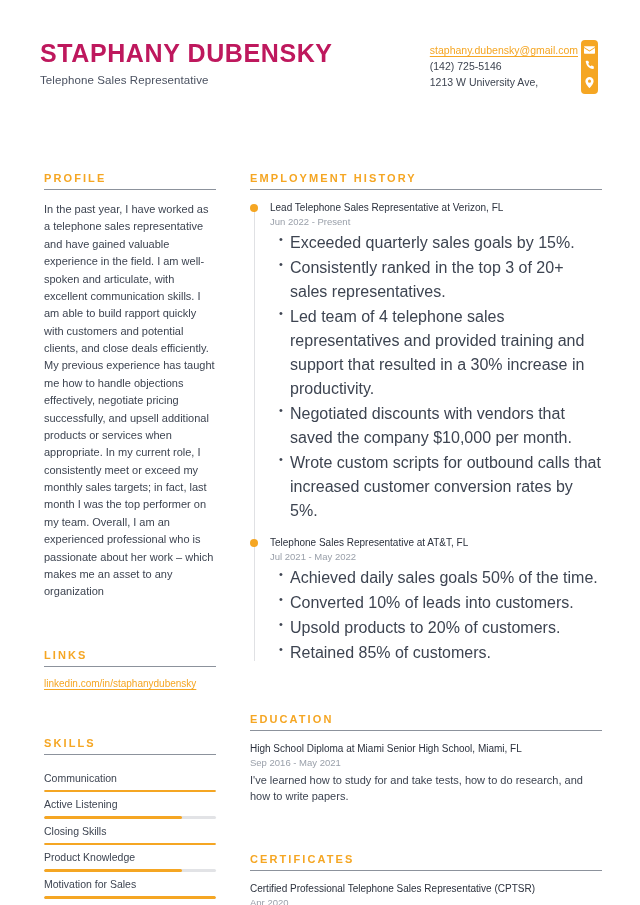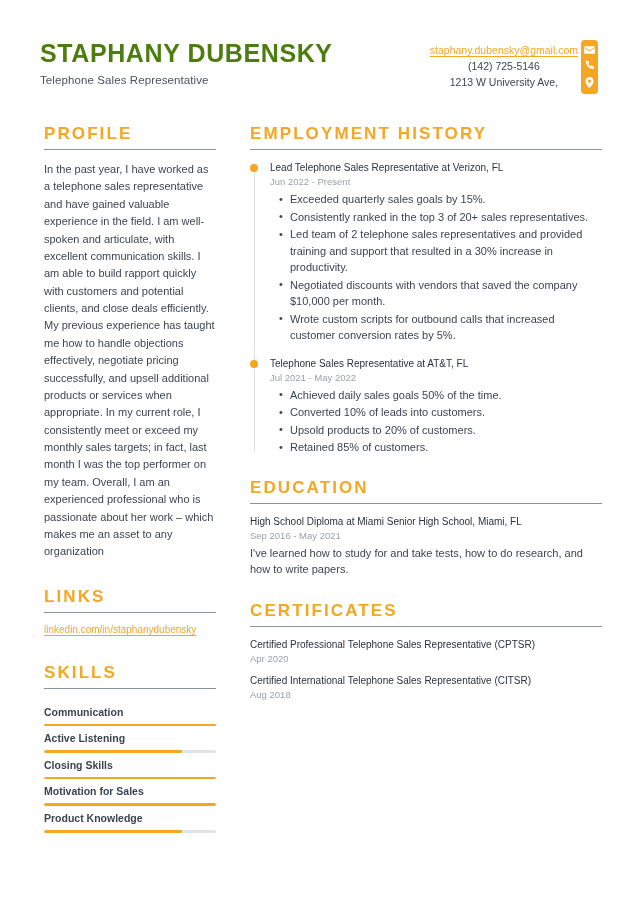--- a/index.html
+++ b/index.html
@@ -32,37 +32,37 @@
     height: 110px;
   }
   .name-block {
     position: absolute;
     left: 40px;
     top: 40px;
   }
   .name {
     font-size: 25px;
     font-weight: bold;
-    color: #4d7c0f;
+    color: #be185d;
     letter-spacing: 0.6px;
     line-height: 1.05;
     white-space: nowrap;
   }
   .job-title {
     font-size: 11.5px;
     color: #4a5160;
     margin-top: 8px;
     letter-spacing: 0.1px;
   }
 
   .contact-block {
     position: absolute;
     right: 62px;
     top: 43px;
-    text-align: center;
+    text-align: left;
     line-height: 1.52;
   }
   .contact-line {
     font-size: 10.5px;
     color: #3d4451;
     white-space: nowrap;
   }
   .contact-email {
     color: #f5a623;
     text-decoration: underline;
@@ -95,25 +95,26 @@
   }
   .right-col {
     position: absolute;
     left: 250px;
     top: 124px;
     width: 352px;
   }
 
   
   .sec-title {
-    font-size: 17px;
+    font-size: 11px;
     font-weight: bold;
     color: #f5a623;
     letter-spacing: 2.1px;
     text-transform: uppercase;
+    margin-top: 48px;
   }
   .sec-rule {
     border-bottom: 1.2px solid #8c929c;
     margin-top: 5px;
     margin-bottom: 11px;
   }
   .section { margin-bottom: 20px; }
 
   
   .profile-text {
@@ -133,21 +134,20 @@
   }
 
   
   .skill {
     padding-top: 6px;
   }
   .skill-label {
     font-size: 10.5px;
     color: #3d4451;
     margin-bottom: 6px;
-    font-weight: bold;
   }
   .skill-track {
     height: 2.6px;
     background: #e2e3e6;
     border-radius: 2px;
     overflow: hidden;
   }
   .skill-fill {
     height: 100%;
     background: #f5a623;
@@ -196,21 +196,21 @@
     line-height: 1.48;
     color: #3d4451;
     margin-top: 3px;
   }
   ul.bullets {
     margin: 3px 0 0 0;
     padding-left: 20px;
     list-style: none;
   }
   ul.bullets li {
-    font-size: 11px;
+    font-size: 16px;
     line-height: 1.5;
     color: #3d4451;
     position: relative;
     margin-bottom: 1px;
   }
   ul.bullets li::before {
     content: "\2022";
     position: absolute;
     left: -11px;
     top: -0.5px;
@@ -296,29 +296,29 @@
           <div class="skill-fill" style="width: 80%;"></div>
         </div>
       </div>
       <div class="skill">
         <div class="skill-label">Closing Skills</div>
         <div class="skill-track">
           <div class="skill-fill" style="width: 100%;"></div>
         </div>
       </div>
       <div class="skill">
+        <div class="skill-label">Product Knowledge</div>
+        <div class="skill-track">
+          <div class="skill-fill" style="width: 80%;"></div>
+        </div>
+      </div>
+      <div class="skill">
         <div class="skill-label">Motivation for Sales</div>
         <div class="skill-track">
           <div class="skill-fill" style="width: 100%;"></div>
-        </div>
-      </div>
-      <div class="skill">
-        <div class="skill-label">Product Knowledge</div>
-        <div class="skill-track">
-          <div class="skill-fill" style="width: 80%;"></div>
         </div>
       </div>
     </div>
 
   </div>
 
   <div class="right-col">
 
     <div class="section">
       <div class="sec-title">EMPLOYMENT HISTORY</div>
@@ -326,21 +326,21 @@
 
       <div class="timeline">
 
         <div class="job">
           <div class="job-dot"></div>
           <div class="entry-title">Lead Telephone Sales Representative at Verizon, FL</div>
           <div class="entry-date">Jun 2022 - Present</div>
           <ul class="bullets">
             <li>Exceeded quarterly sales goals by 15%.</li>
             <li>Consistently ranked in the top 3 of 20+ sales representatives.</li>
-            <li>Led team of 2 telephone sales representatives and provided training and support that resulted in a 30% increase in productivity.</li>
+            <li>Led team of 4 telephone sales representatives and provided training and support that resulted in a 30% increase in productivity.</li>
             <li>Negotiated discounts with vendors that saved the company $10,000 per month.</li>
             <li>Wrote custom scripts for outbound calls that increased customer conversion rates by 5%.</li>
           </ul>
         </div>
 
         <div class="job">
           <div class="job-dot"></div>
           <div class="entry-title">Telephone Sales Representative at AT&amp;T, FL</div>
           <div class="entry-date">Jul 2021 - May 2022</div>
           <ul class="bullets">

